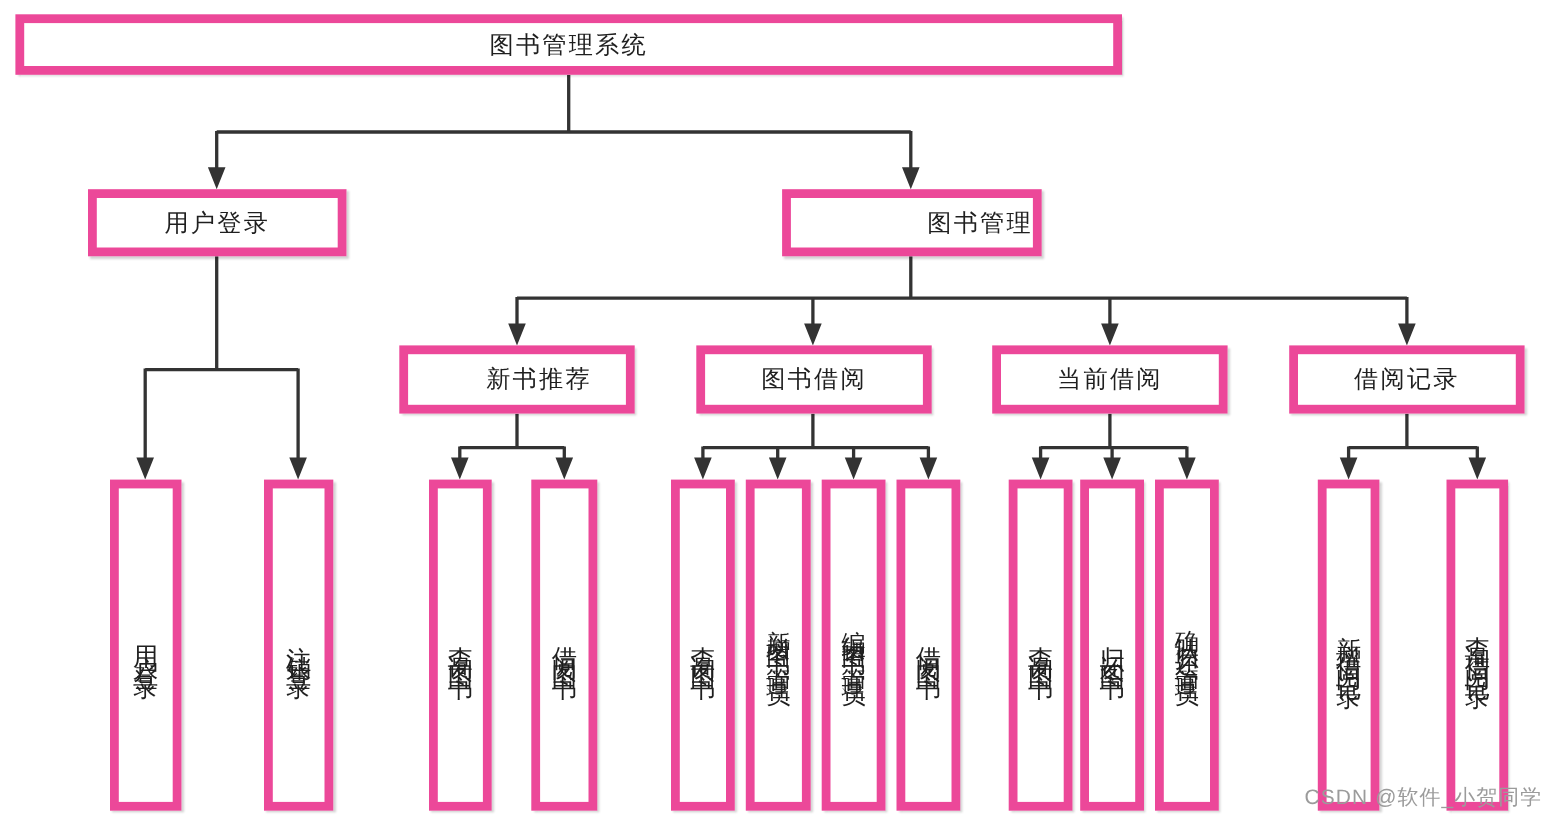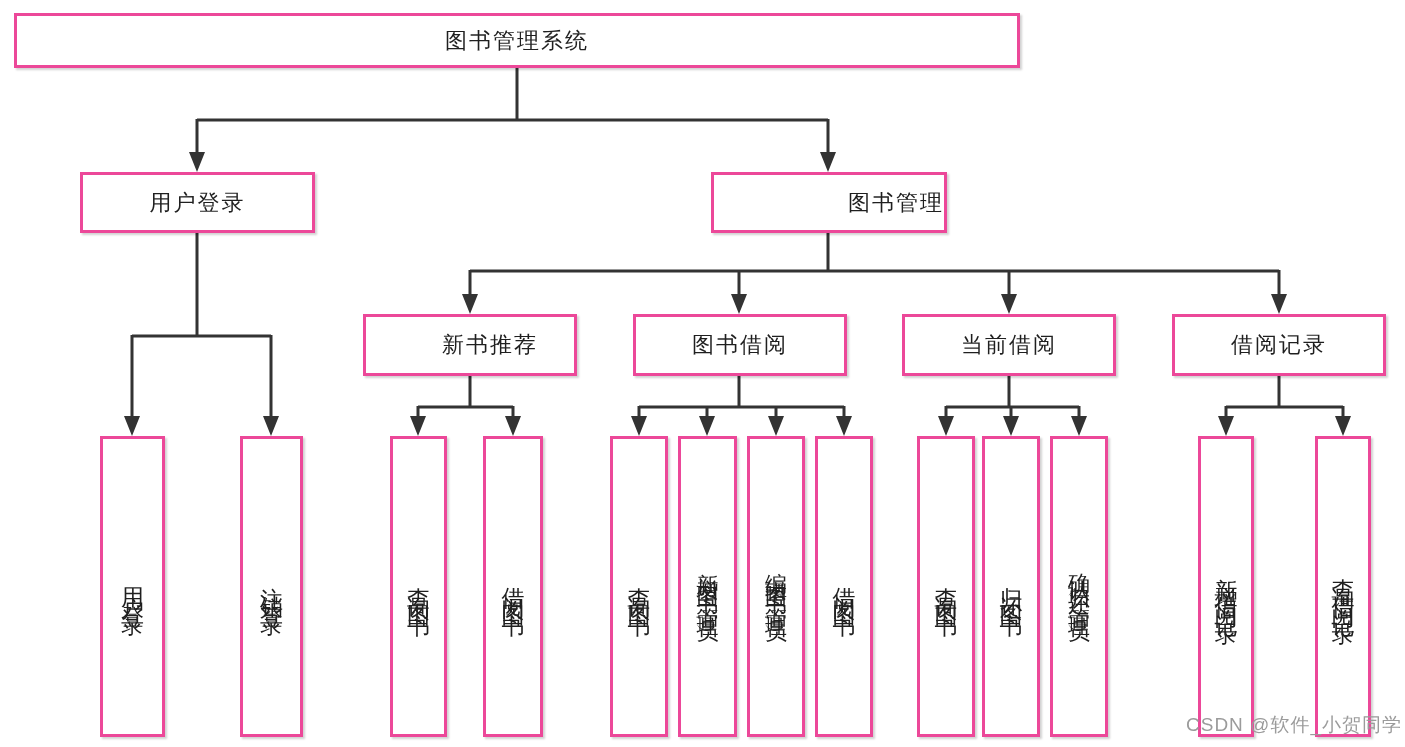--- a/index.html
+++ b/index.html
@@ -13,21 +13,21 @@
   }
   .connectors {
     position: absolute;
     left: 0; top: 0;
     width: 1405px; height: 747px;
     pointer-events: none;
   }
   .box {
     position: absolute;
     background: #ffffff;
-    border: 3px solid #ec4899;
+    border: 8px solid #ec4899;
     box-sizing: border-box;
     display: flex;
     align-items: center;
     justify-content: center;
     color: #1f1f1f;
     font-size: 22px;
     letter-spacing: 2px;
     box-shadow: 2px 2px 2px rgba(0,0,0,0.18);
     z-index: 2;
   }

